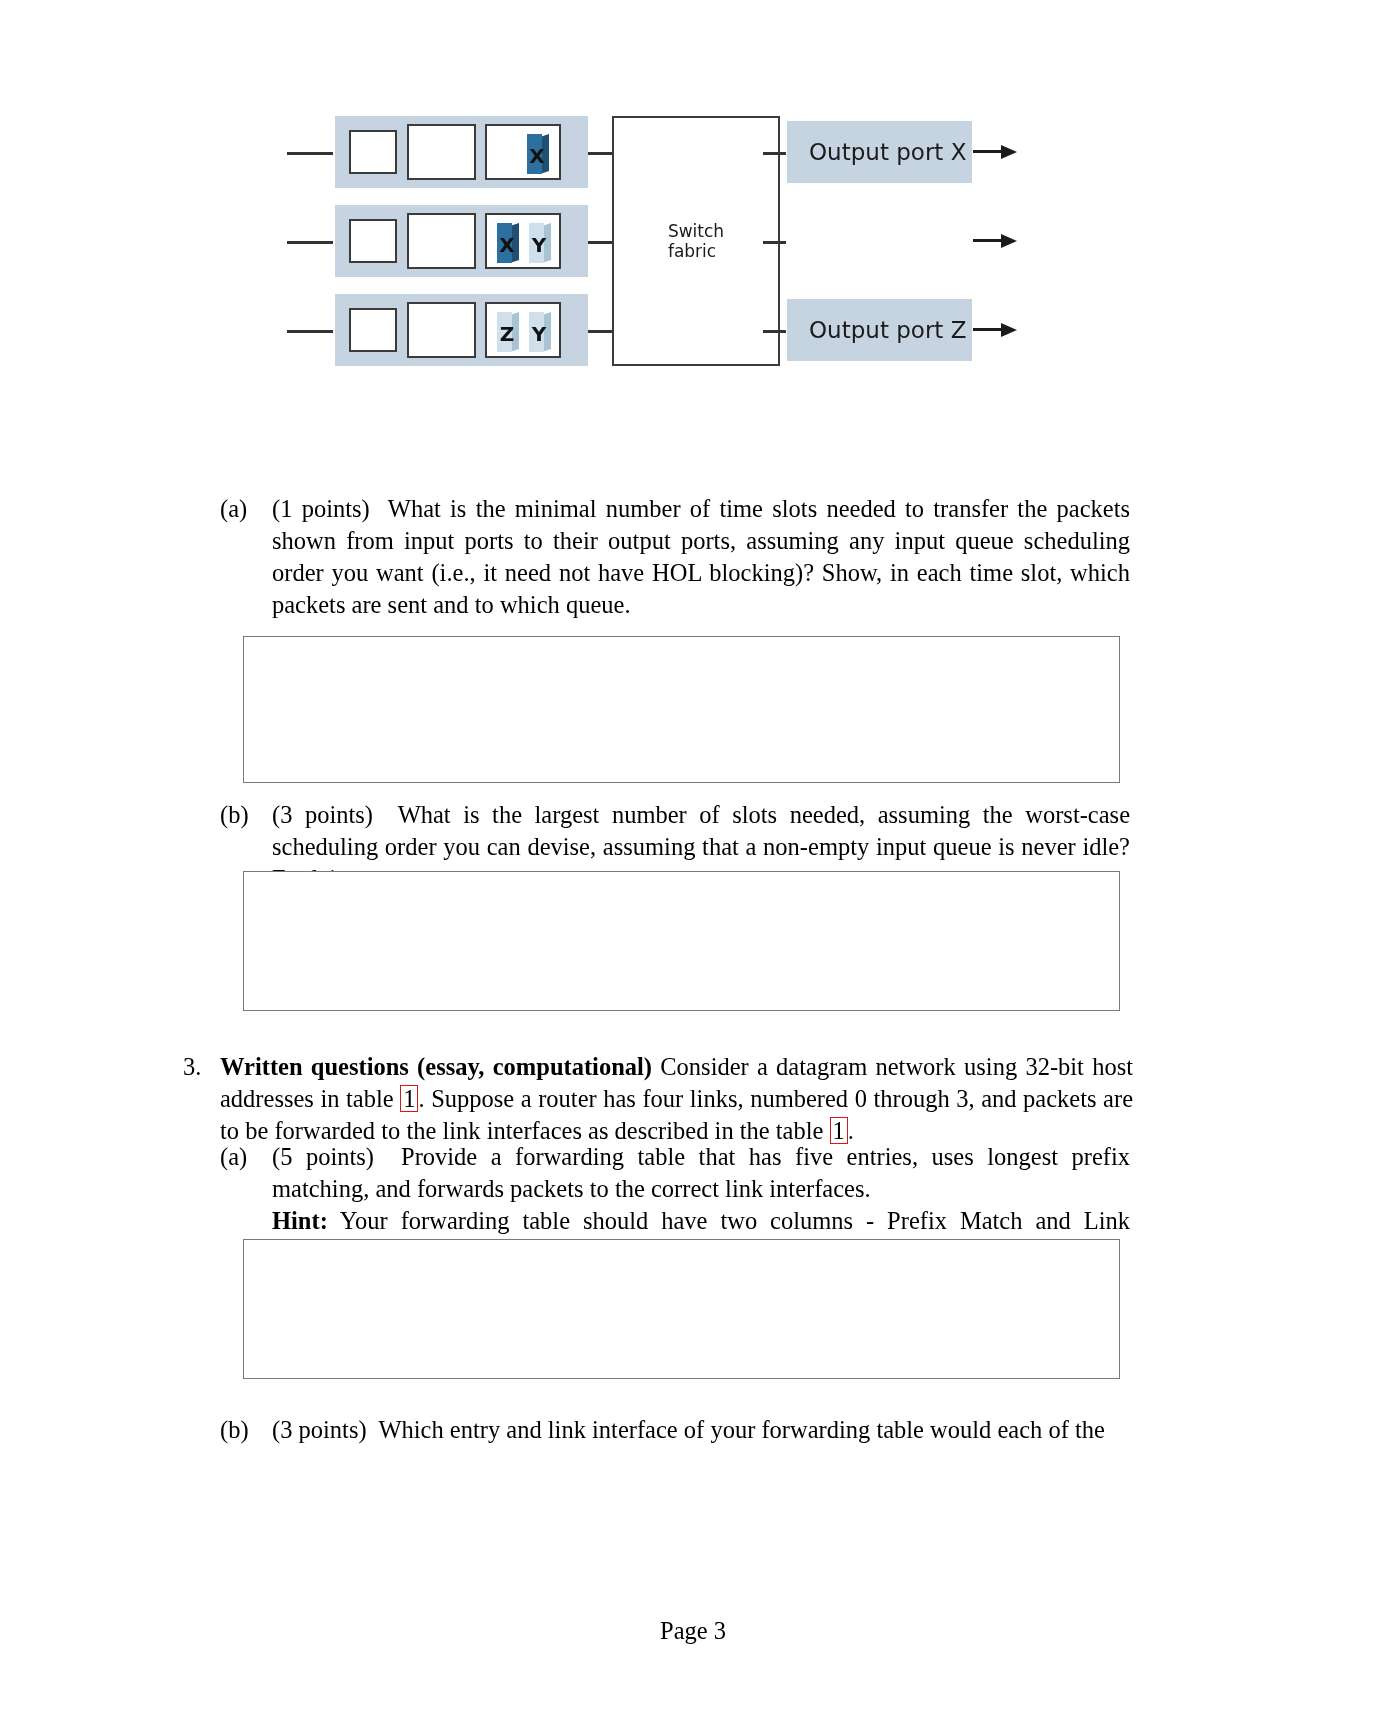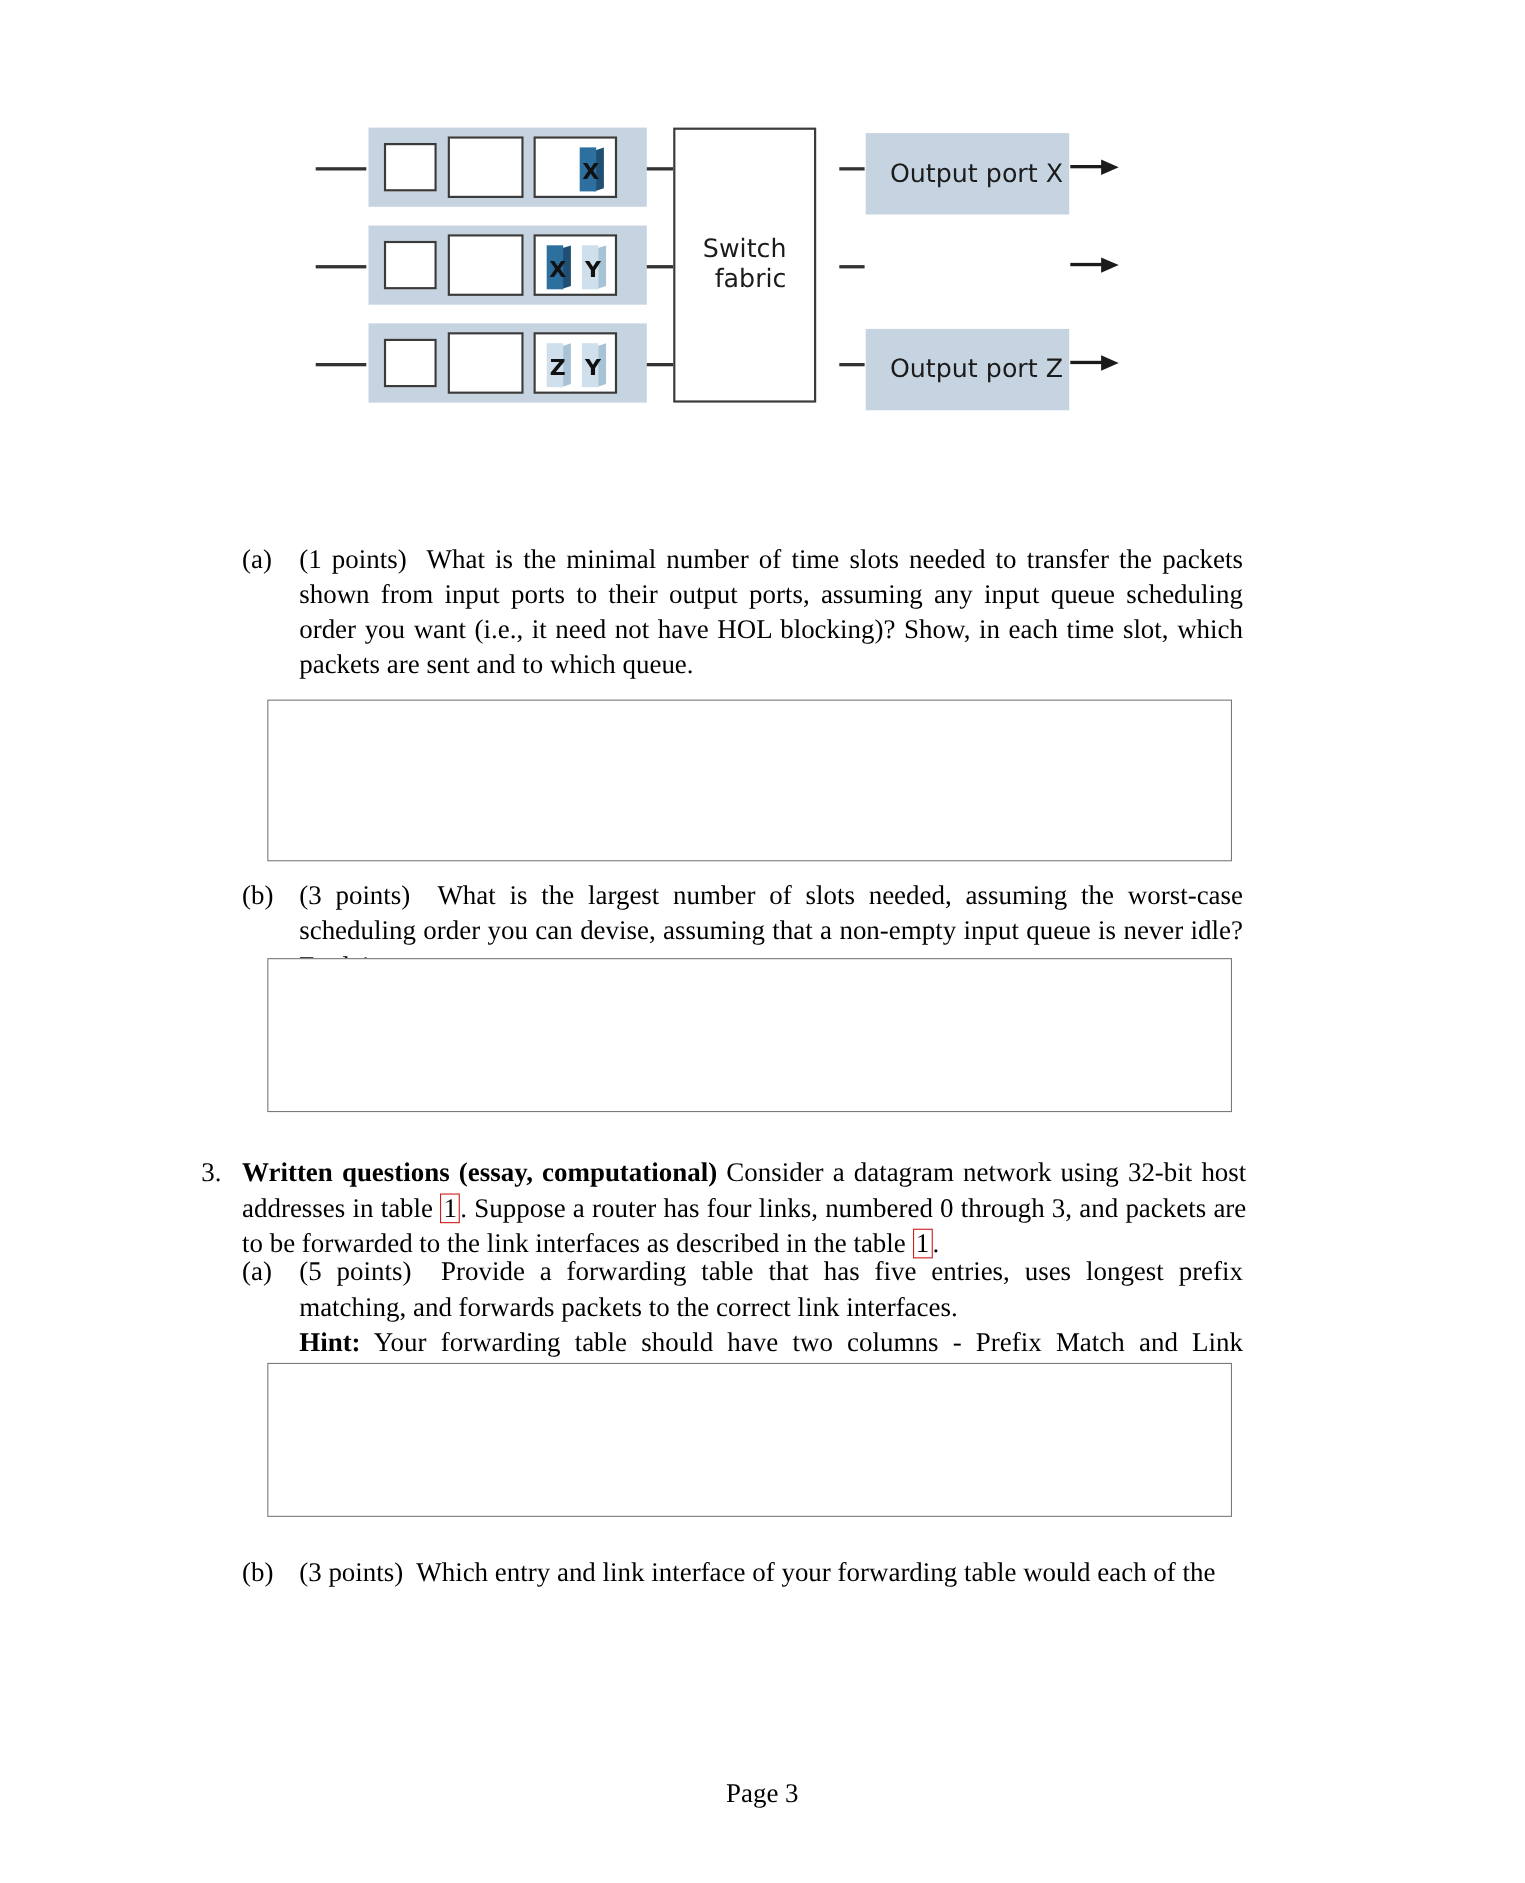--- a/index.html
+++ b/index.html
@@ -92,50 +92,50 @@
   }
   .out-lead.a { left: 301px; top: 48px; }
   .out-lead.b { left: 301px; top: 137px; }
   .out-lead.c { left: 301px; top: 226px; }
 
   
   .fabric {
     position: absolute;
     left: 325px;
     top: 12px;
-    width: 130px;
+    width: 168px;
     height: 250px;
     border: 2px solid #3b3b3b;
     background: #ffffff;
     box-sizing: border-box;
     display: flex;
     align-items: center;
     justify-content: center;
-    text-align: right;
-    font-size: 23px;
+    text-align: left;
+    font-size: 17px;
     line-height: 1.18;
     color: #1b1b1b;
   }
 
   .fab-lead {
     position: absolute;
     width: 23px;
     height: 0;
     border-top: 3px solid #333;
   }
   .fab-lead.a { left: 476px; top: 48px; }
   .fab-lead.b { left: 476px; top: 137px; }
   .fab-lead.c { left: 476px; top: 226px; }
 
   
   .out-port {
     position: absolute;
     left: 500px;
     width: 185px;
-    height: 74px;
+    height: 62px;
     background: #c6d4e1;
     display: flex;
     align-items: center;
     padding-left: 22px;
     box-sizing: border-box;
     font-size: 23px;
     color: #1b1b1b;
     white-space: nowrap;
   }
   .out-port.a { top: 17px; }

